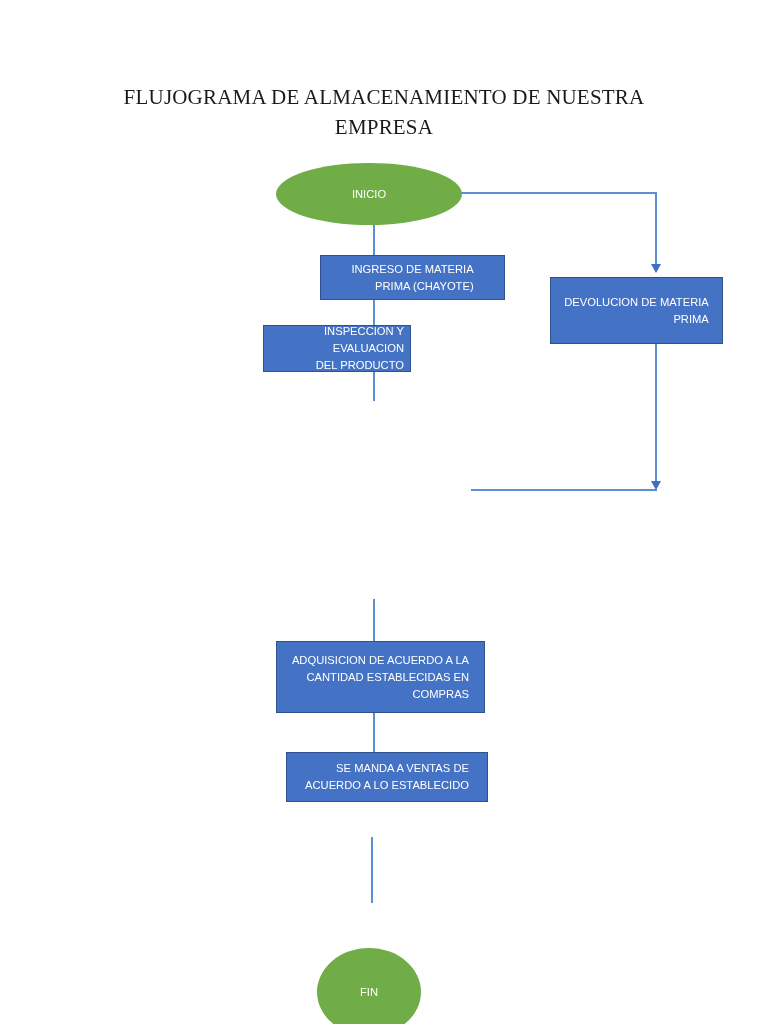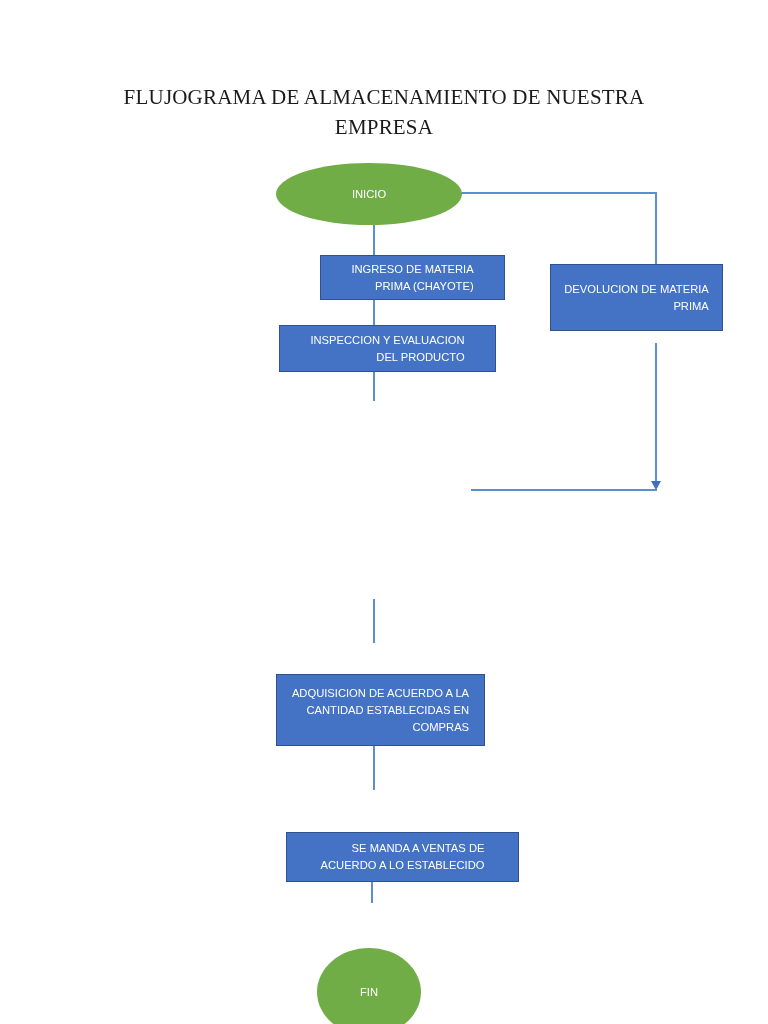--- a/index.html
+++ b/index.html
@@ -131,38 +131,38 @@
 
   <div class="terminator" style="left:276px; top:163px; width:186px; height:62px;">
     <div class="node-label">INICIO</div>
   </div>
 
   <div class="process" style="left:277px; top:255px; width:185px; height:45px;margin-left:43px;">
     <div class="node-label">INGRESO DE MATERIA
 PRIMA (CHAYOTE)</div>
   </div>
 
-  <div class="process" style="left:279px; top:325px; width:217px; height:47px;">
+  <div class="process" style="left:263px; top:325px; width:148px; height:47px;">
     <div class="node-label">INSPECCION Y EVALUACION
 DEL PRODUCTO</div>
   </div>
 
-  <div class="process" style="left:550px; top:264px; width:173px; height:67px;">
+  <div class="process" style="left:550px; top:277px; width:173px; height:67px;">
     <div class="node-label">DEVOLUCION DE MATERIA
 PRIMA</div>
   </div>
 
 
-  <div class="process" style="left:276px; top:641px; width:209px; height:72px;margin-top:33px;">
+  <div class="process" style="left:276px; top:641px; width:209px; height:72px;">
     <div class="node-label">ADQUISICION DE ACUERDO A LA
 CANTIDAD ESTABLECIDAS EN
 COMPRAS</div>
   </div>
 
-  <div class="process" style="left:286px; top:832px; width:233px; height:50px;">
+  <div class="process" style="left:286px; top:752px; width:202px; height:50px;">
     <div class="node-label">SE MANDA A VENTAS DE
 ACUERDO A LO ESTABLECIDO</div>
   </div>
 
   <div class="terminator" style="left:317px; top:948px; width:104px; height:88px;">
     <div class="node-label">FIN</div>
   </div>
 
 </div>
 

